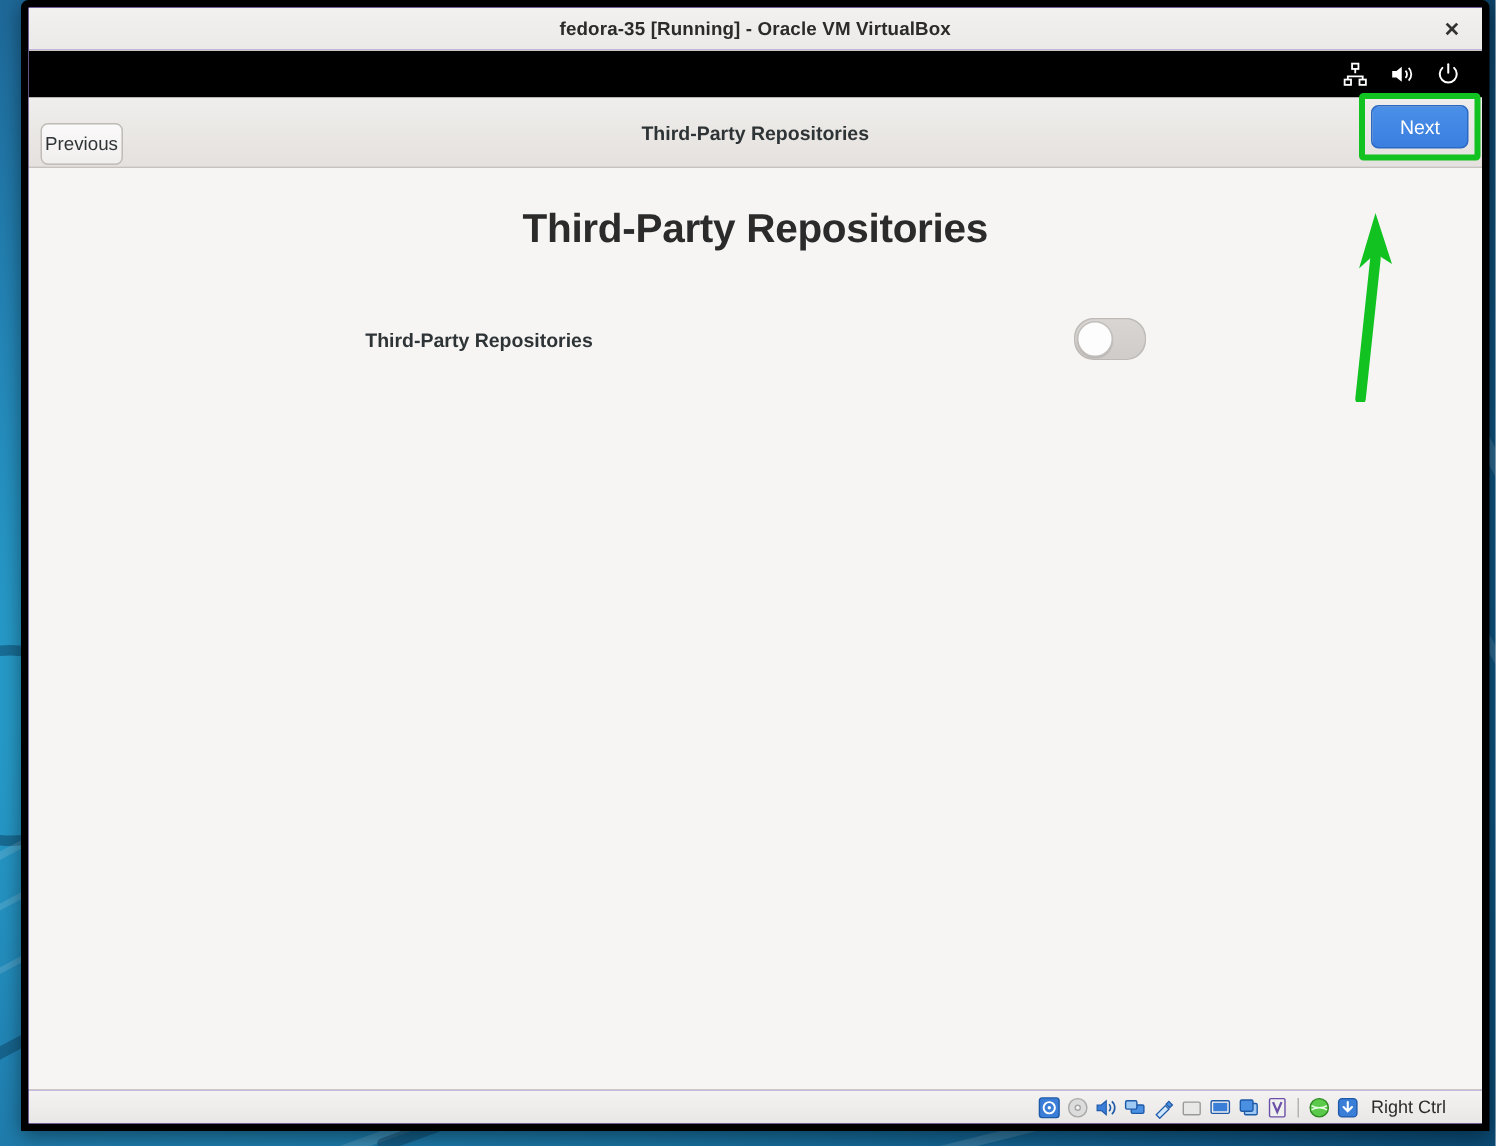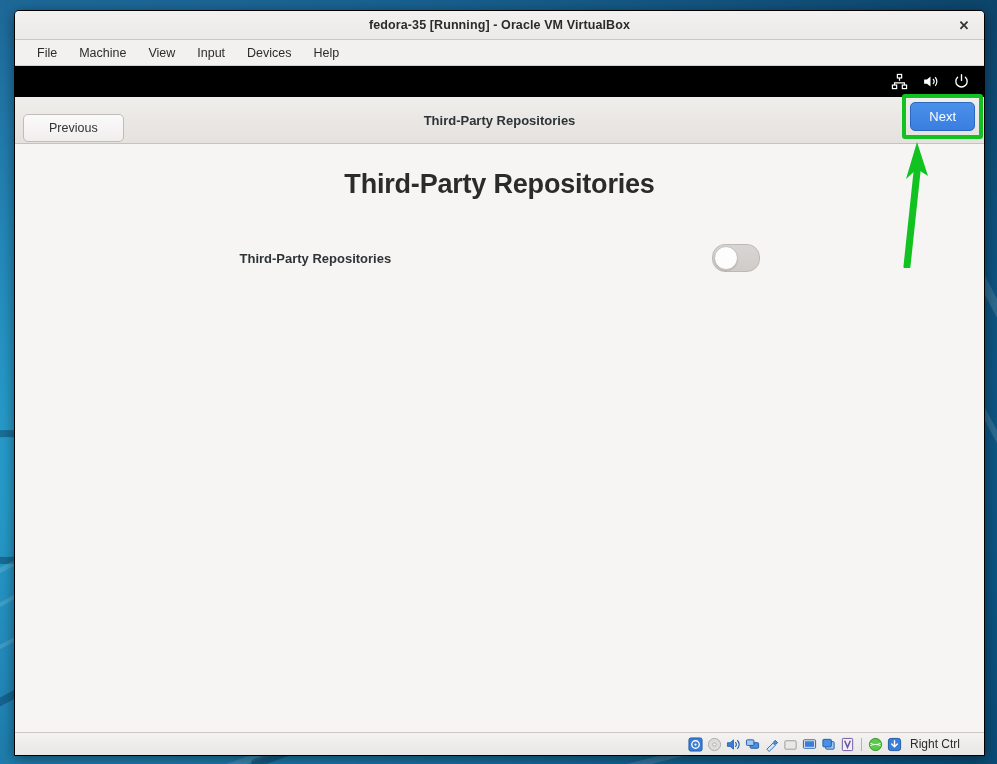--- a/index.html
+++ b/index.html
@@ -19,24 +19,24 @@
   .wp-stroke { position: absolute; background: rgba(255,255,255,0.13); transform: rotate(-28deg); border-radius: 3px; }
   .wp-dark { position: absolute; background: rgba(3,40,70,0.35); transform: rotate(-28deg); border-radius: 3px; }
   .wp-ring {
     position: absolute; border-radius: 50%;
     border: 7px solid rgba(8,55,88,0.45);
   }
 
   
   .vbox-window {
     position: absolute;
-    left: 14px; top: 10px;
+    left: 14px; top: 0;
     width: 969px; height: 744px;
     background: #8b5cf6;
-    border: 1px solid #000000;
+    border: 5px solid #000000;
     border-radius: 5px 5px 0 0;
     box-shadow: 0 3px 14px rgba(0,0,0,0.45);
     display: flex; flex-direction: column;
     overflow: hidden;
   }
   .titlebar {
     height: 28px;
     background: linear-gradient(180deg, #f2f1f0 0%, #eceae9 100%);
     border-bottom: 1px solid #c9c6c3;
     display: flex; align-items: center;
@@ -94,21 +94,21 @@
     position: relative;
     flex: none;
   }
   .hdr-title {
     position: absolute; left: 0; right: 0; text-align: center;
     font-size: 13px; font-weight: bold; color: #2e3436;
   }
   .btn-previous {
     position: relative; z-index: 2;
     margin-left: 8px;
-    padding: 6px 25px;
+    padding: 6px 2px;
     font-size: 12.5px; color: #2e3436;
     background: linear-gradient(180deg, #fbfafa 0%, #f0eeed 100%);
     border: 1px solid #c0bcb8;
     border-radius: 5px;
     cursor: pointer;
     margin-top: 16px;
   }
   .btn-next-wrap {
     position: absolute; right: 9px; top: 5px; z-index: 2;
   }
@@ -204,28 +204,20 @@
   <div class="wp-stroke" style="left:940px; top:430px; width:110px; height:6px; transform:rotate(62deg);"></div>
 </div>
 
 <div class="vbox-window">
 
   <div class="titlebar">
     <div class="titlebar-title">fedora-35 [Running] - Oracle VM VirtualBox</div>
     <div class="titlebar-close">✕</div>
   </div>
 
-  <div class="menubar">
-    <div class="menu-item">File</div>
-    <div class="menu-item">Machine</div>
-    <div class="menu-item">View</div>
-    <div class="menu-item">Input</div>
-    <div class="menu-item">Devices</div>
-    <div class="menu-item">Help</div>
-  </div>
 
   <div class="guest">
 
     <div class="gnome-topbar">
       <svg class="tb-icon" viewBox="0 0 24 24">
         <rect x="9" y="2" width="6" height="5" fill="none" stroke="#fff" stroke-width="1.7"></rect>
         <rect x="2" y="17" width="6" height="5" fill="none" stroke="#fff" stroke-width="1.7"></rect>
         <rect x="16" y="17" width="6" height="5" fill="none" stroke="#fff" stroke-width="1.7"></rect>
         <path d="M12 7v4M5 17v-3h14v3" fill="none" stroke="#fff" stroke-width="1.7"></path>
       </svg>

